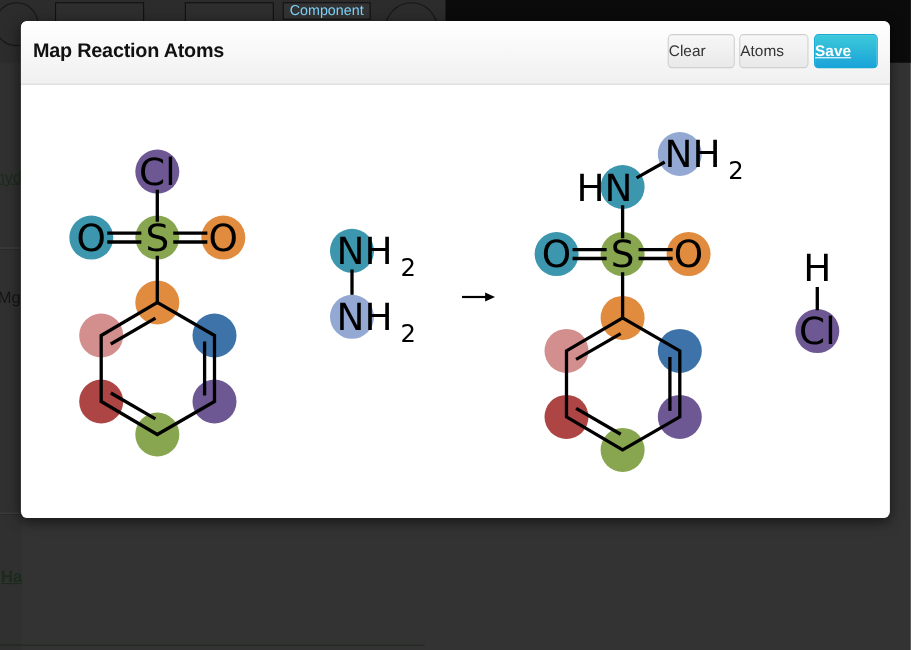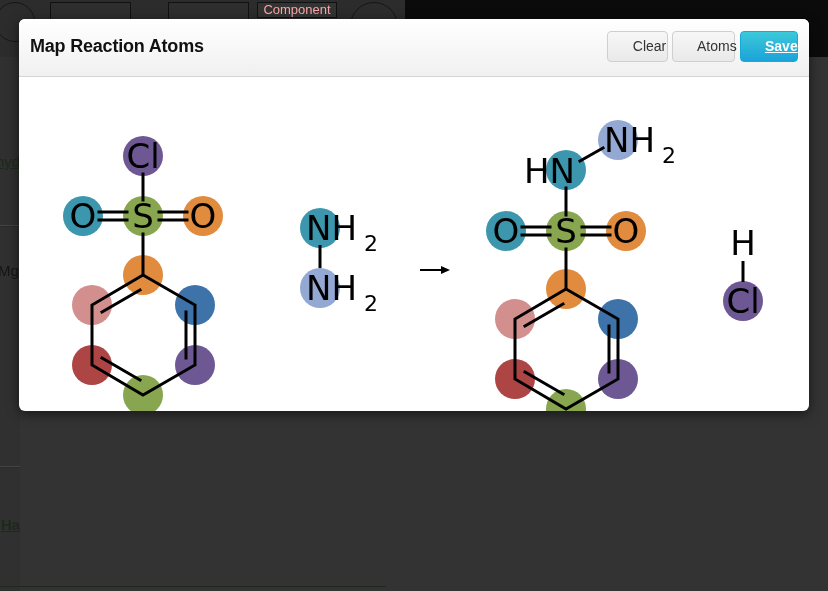--- a/index.html
+++ b/index.html
@@ -16,21 +16,21 @@
   .bg-topbar-dark {
     position: absolute; left: 405px; top: 0; width: 423px; height: 57px;
     background: #0b0b0b;
   }
   .bg-thumb {
     position: absolute; top: 2px; height: 22px; border: 1px solid #111;
     background: #2e2e2e;
   }
   .bg-component {
     position: absolute; left: 257px; top: 2px; width: 78px; height: 14px;
-    border: 1px solid #111; color: #fca5a5; font-size: 13px; line-height: 14px;
+    border: 1px solid #111; color: #7dd3fc; font-size: 13px; line-height: 14px;
     text-align: center; background: #333;
   }
   .bg-circle-icon {
     position: absolute; border: 1px solid #161616; border-radius: 50%;
   }
   .bg-left-col {
     position: absolute; left: 0; top: 57px; width: 20px; height: 534px;
     background: #303030;
   }
   .bg-divider {
@@ -40,42 +40,41 @@
   .bg-text {
     position: absolute; left: 0; font-size: 15px; color: #1f2a1f;
   }
   .bg-link { text-decoration: underline; color: #1c2a1c; }
   .bg-bottom-line {
     position: absolute; left: 0; top: 586px; width: 386px; height: 1px; background: #1e281e;
   }
 
   
   .modal {
-    position: absolute; left: 19px; top: 19px; width: 790px; height: 392px;
+    position: absolute; left: 19px; top: 19px; width: 790px; height: 452px;
     background: #ffffff; border-radius: 6px;
     box-shadow: 0 3px 12px rgba(0,0,0,0.55);
     overflow: hidden;
   }
   .modal-header {
     position: absolute; left: 0; top: 0; width: 790px; height: 57px;
     background: linear-gradient(#ffffff, #f0f0f0);
     border-bottom: 1px solid #d4d4d4;
   }
   .modal-title {
     position: absolute; left: 11px; top: 17px;
     font-size: 18px; font-weight: bold; color: #111;
     letter-spacing: -0.2px;
   }
   .btn {
     position: absolute; top: 12px; height: 31px; box-sizing: border-box;
     border: 1px solid #cfcfcf; border-radius: 4px;
     background: linear-gradient(#f7f7f7, #e9e9e9);
-    font-size: 14px; color: #333; line-height: 29px; text-align: center;
+    font-size: 14px; color: #333; line-height: 29px; 
     cursor: pointer;
-    padding-left: 24px;
   }
   .btn-clear { left: 588px; width: 61px; }
   .btn-close { left: 653px; width: 63px; }
   .btn-save {
     left: 721px; width: 58px; border-color: #16a9d4;
     background: linear-gradient(#3cc9da, #1aa3d9);
     color: #fff; font-weight: bold; text-decoration: underline;
   }
   .modal-body {
     position: absolute; left: 0; top: 58px; width: 790px; height: 496px; text-align: center;

